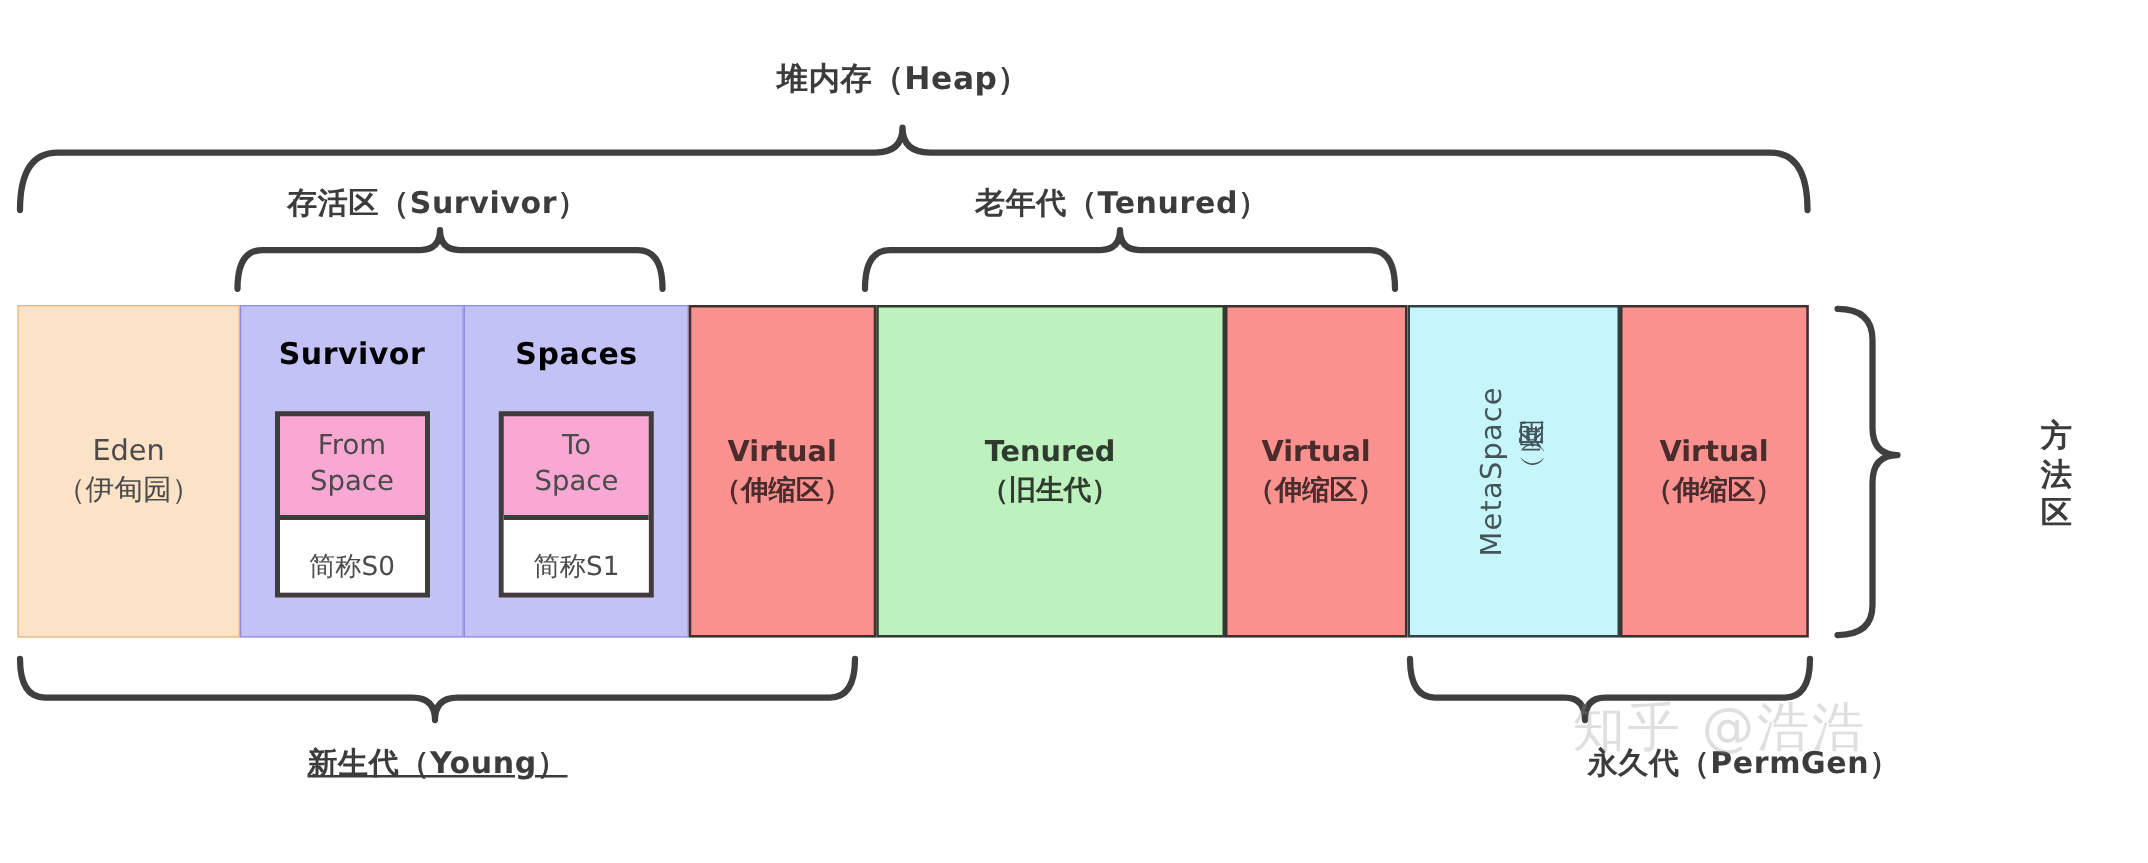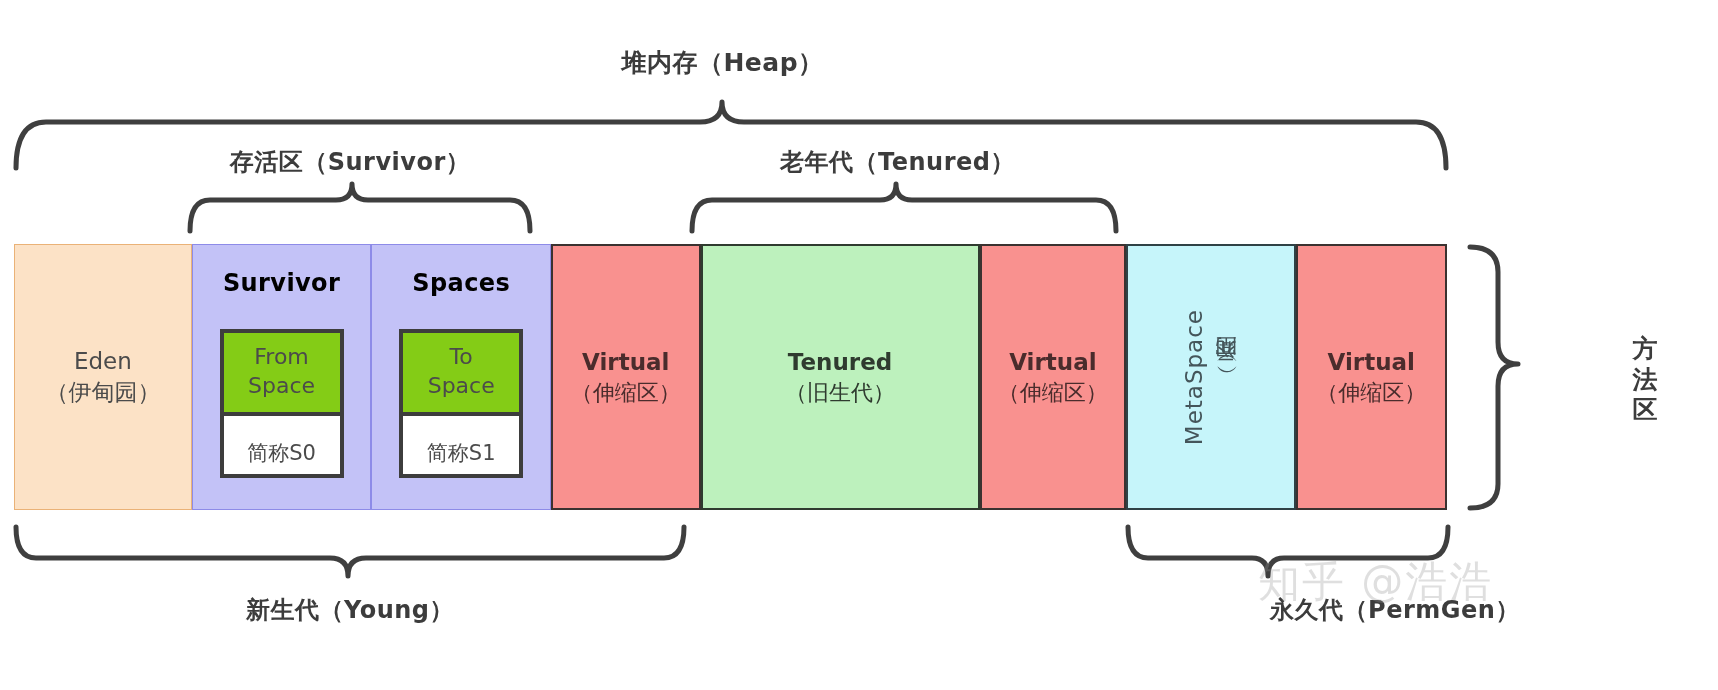--- a/index.html
+++ b/index.html
@@ -28,21 +28,21 @@
     position: absolute;
     font-weight: bold;
     color: #3c3c3c;
     white-space: nowrap;
     letter-spacing: 0.5px;
     text-align: center;
   }
   .lbl-heap    { font-size: 25px; left: 0;    top: 30px;  width: 1445px; }
   .lbl-survivor{ font-size: 24px; left: 110px; top: 130px; width: 480px; }
   .lbl-tenured { font-size: 24px; left: 625px; top: 130px; width: 545px; }
-  .lbl-young   { font-size: 24px; left: 0;    top: 578px; width: 700px; }
+  .lbl-young   { font-size: 24px; left: 0;    top: 578px; width: 700px; text-decoration: underline; }
   .lbl-perm    { font-size: 24px; left: 1000px;top: 578px; width: 790px; }
 
   .lbl-method {
     position: absolute;
     left: 1625px;
     top: 318px;
     width: 40px;
     font-size: 25px;
     font-weight: bold;
     color: #3c3c3c;
@@ -78,21 +78,21 @@
   }
   .cell-title {
     font-size: 23px;
     font-weight: bold;
     color: #3b3b3b;
     line-height: 1.35;
     text-align: center;
   }
   .cell-sub {
     font-size: 22px;
-    font-weight: normal;
+    font-weight: bold;
     color: #3b3b3b;
     line-height: 1.35;
     text-align: center;
   }
 
   .cell-eden {
     width: 188px;
     background: #fce2c6;
     border: 1.5px solid #eab277;
   }
@@ -113,21 +113,21 @@
   .surv-head {
     font-size: 24px;
     font-weight: bold;
     color: #000000;
     letter-spacing: 0.4px;
   }
   .inner-box {
     margin-top: 32px;
     width: 124px;
     border: 4px solid #3d3d3d;
-    background: #84cc16;
+    background: #f9a8d4;
     box-sizing: border-box;
   }
   .inner-top {
     padding: 10px 0 12px;
     font-size: 22px;
     color: #4b4b4b;
     line-height: 1.3;
     text-align: center;
   }
   .inner-bot {

